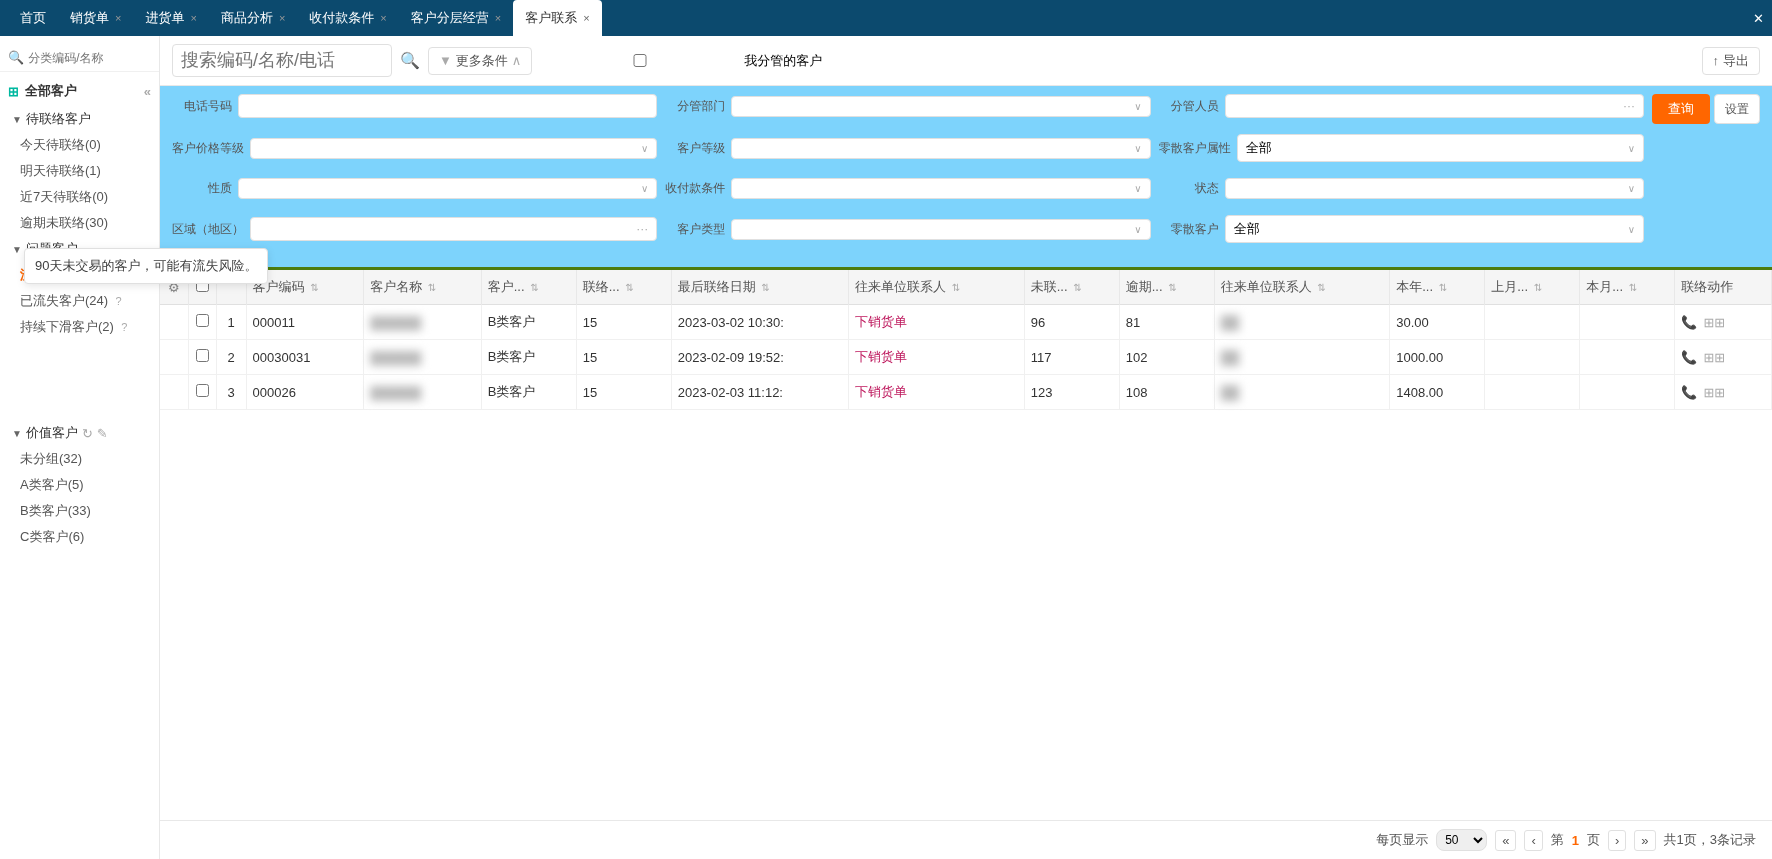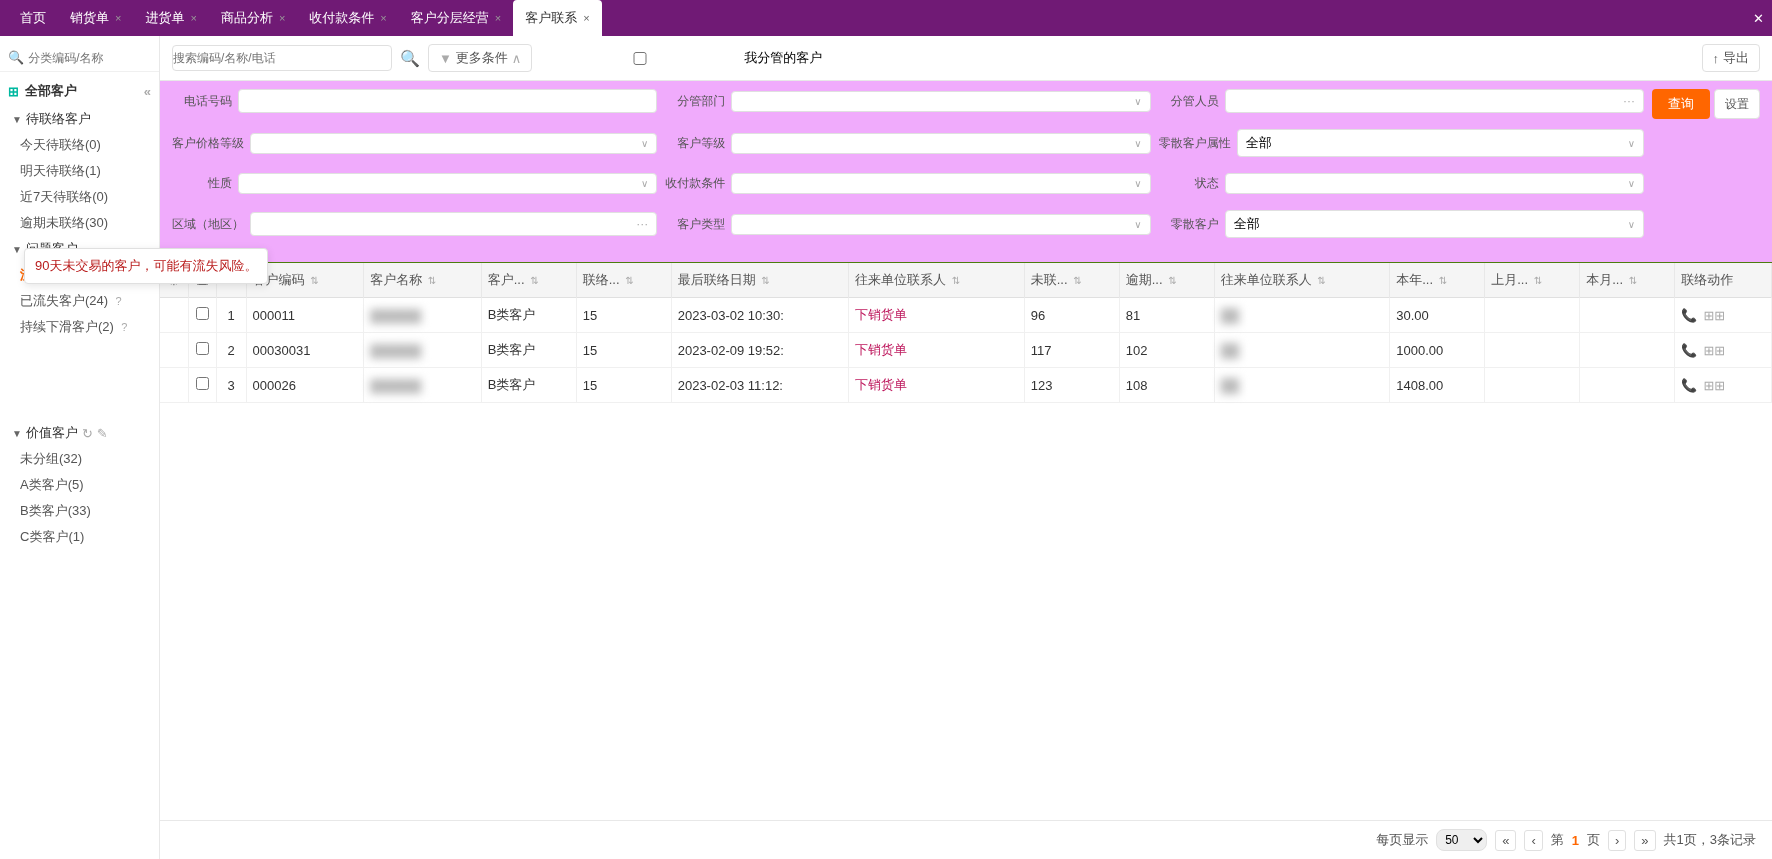--- a/index.html
+++ b/index.html
@@ -2,21 +2,21 @@
 <html><head>
   <meta charset="utf-8">
   <style>
     * { box-sizing: border-box; margin: 0; padding: 0; font-family: 'Microsoft YaHei', Arial, sans-serif; font-size: 13px; }
     body { background: #f5f5f5; overflow: hidden; }
 
     
     .top-nav {
       display: flex;
       align-items: center;
-      background: #701a75;
+      background: #0c4a6e;
       height: 36px;
       padding: 0 8px;
     }
     .top-nav .nav-item {
       display: flex;
       align-items: center;
       padding: 0 12px;
       height: 36px;
       color: #fff;
       cursor: pointer;
@@ -153,22 +153,22 @@
       border: 1px solid #e0e0e0;
       border-radius: 4px;
       background: #fff;
       cursor: pointer;
       font-size: 12px;
       color: #555;
     }
 
     
     .advanced-filter {
-      background: #f0abfc;
-      border-bottom: 1px solid #4d7c0f;
+      background: #7dd3fc;
+      border-bottom: 3px solid #4d7c0f;
       padding: 8px 12px;
     }
     .filter-row {
       display: flex;
       align-items: center;
       margin-bottom: 8px;
       gap: 8px;
     }
     .filter-field {
       display: flex;
@@ -314,21 +314,21 @@
     
     .tooltip-box {
       position: absolute;
       top: 248px;
       left: 24px;
       background: #fff;
       border: 1px solid #e0e0e0;
       border-radius: 4px;
       padding: 8px 10px;
       font-size: 12px;
-      color: #b91c1c;
+      color: #404040;
       box-shadow: 0 2px 8px rgba(0,0,0,0.1);
       z-index: 100;
       white-space: nowrap;
     }
 
     .checkbox-col { width: 28px; text-align: center; }
     .settings-col { width: 28px; text-align: center; color: #888; cursor: pointer; }
 
     .action-icons { display: flex; gap: 6px; color: #aaa; cursor: pointer; }
 
@@ -433,28 +433,28 @@
     <div class="sidebar-item">
       <span>未分组(32)</span>
     </div>
     <div class="sidebar-item">
       <span>A类客户(5)</span>
     </div>
     <div class="sidebar-item">
       <span>B类客户(33)</span>
     </div>
     <div class="sidebar-item">
-      <span>C类客户(1)</span>
+      <span>C类客户(6)</span>
     </div>
   </div>
 
   <div class="content-area">
 
     <div class="filter-bar">
-      <input type="text" style="border: 1px solid rgb(224, 224, 224); border-radius: 4px; padding: 5px 0; font-size: 12px; width: 220px; outline: none;" placeholder="搜索编码/名称/电话">
+      <input type="text" style="border: 1px solid rgb(224, 224, 224); border-radius: 4px; padding: 5px 8px; font-size: 18px; width: 220px; outline: none;" placeholder="搜索编码/名称/电话">
       <span style="color:#00b8a0;cursor:pointer;font-size:16px;">🔍</span>
       <div class="filter-btn">
         <span style="color:#aaa;">▼</span>
         <span>更多条件</span>
         <span style="color:#aaa;">∧</span>
       </div>
       <label style="display:flex;align-items:center;gap:4px;cursor:pointer;">
         <input type="checkbox" style="">
         <span>我分管的客户</span>
       </label>

